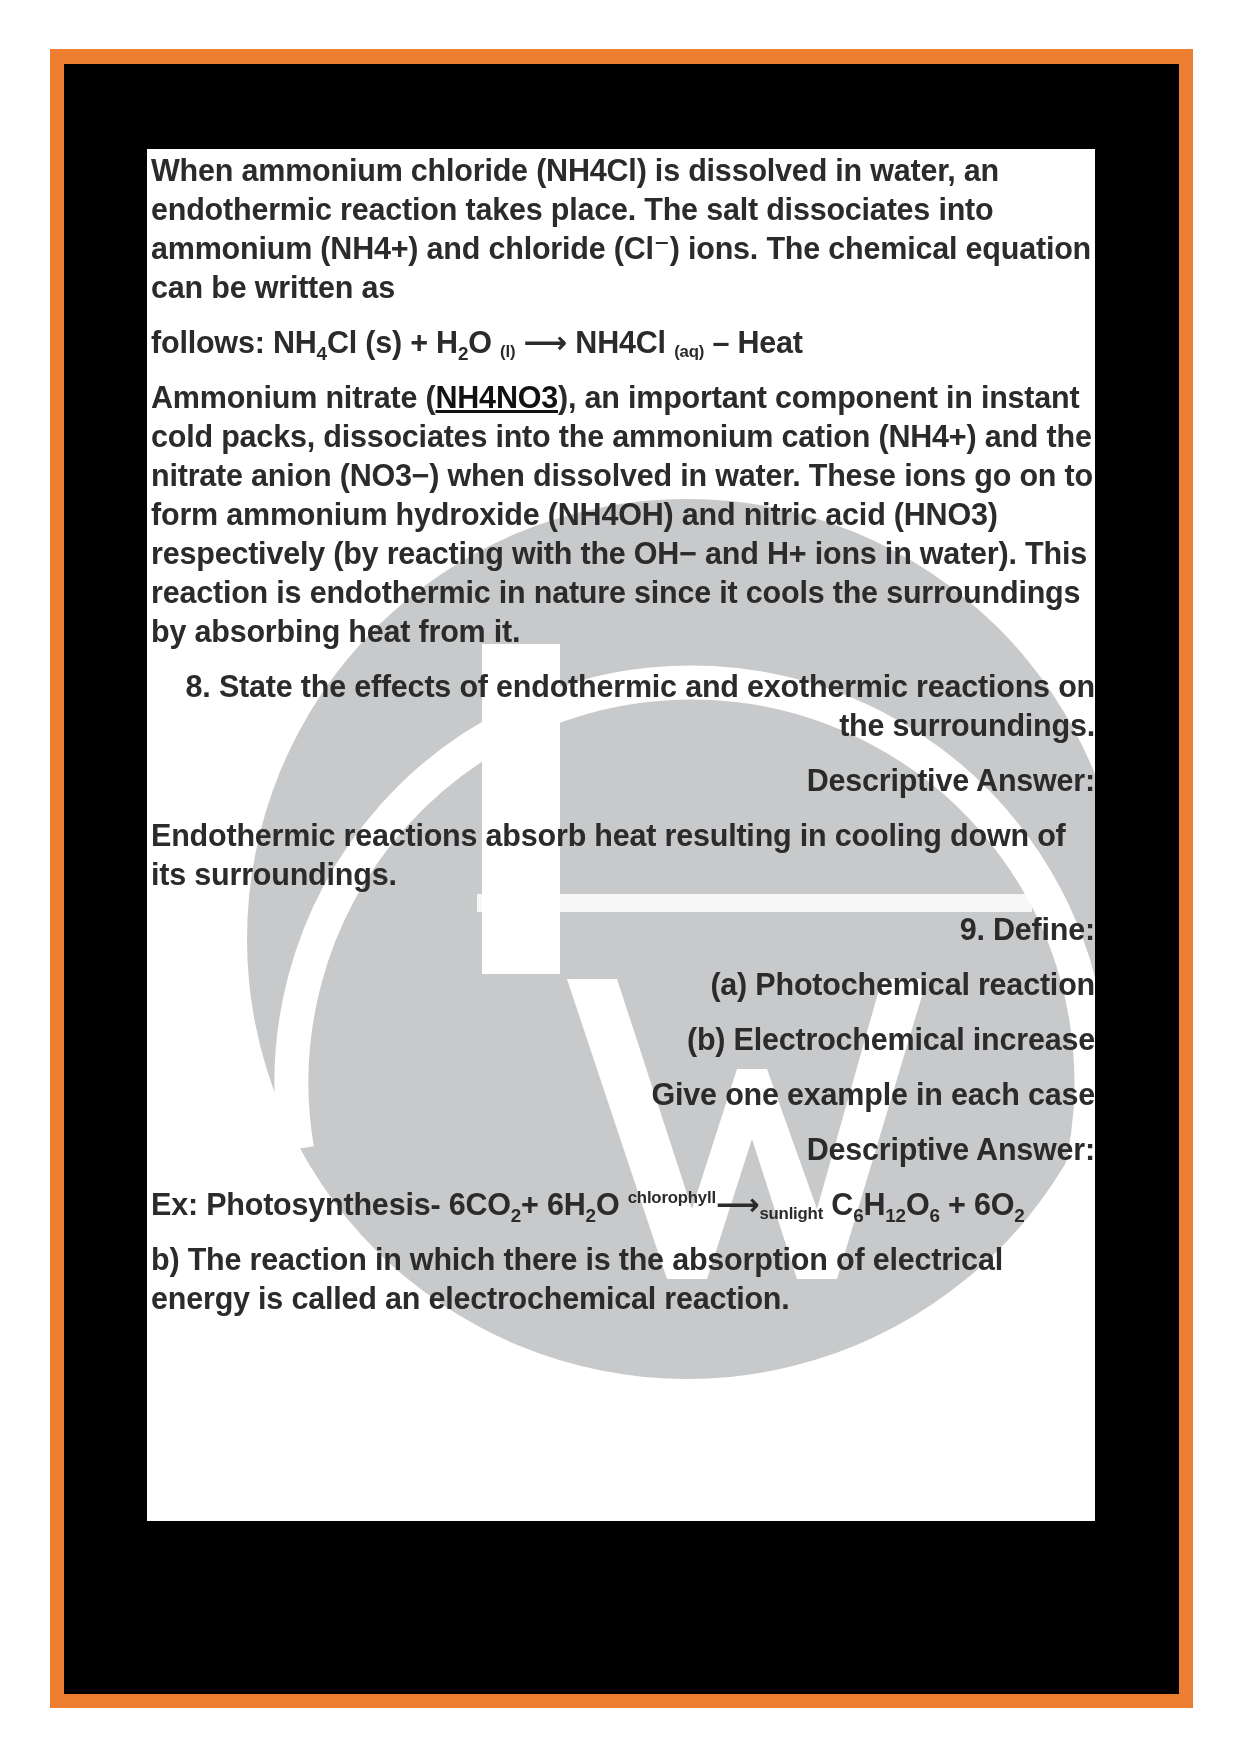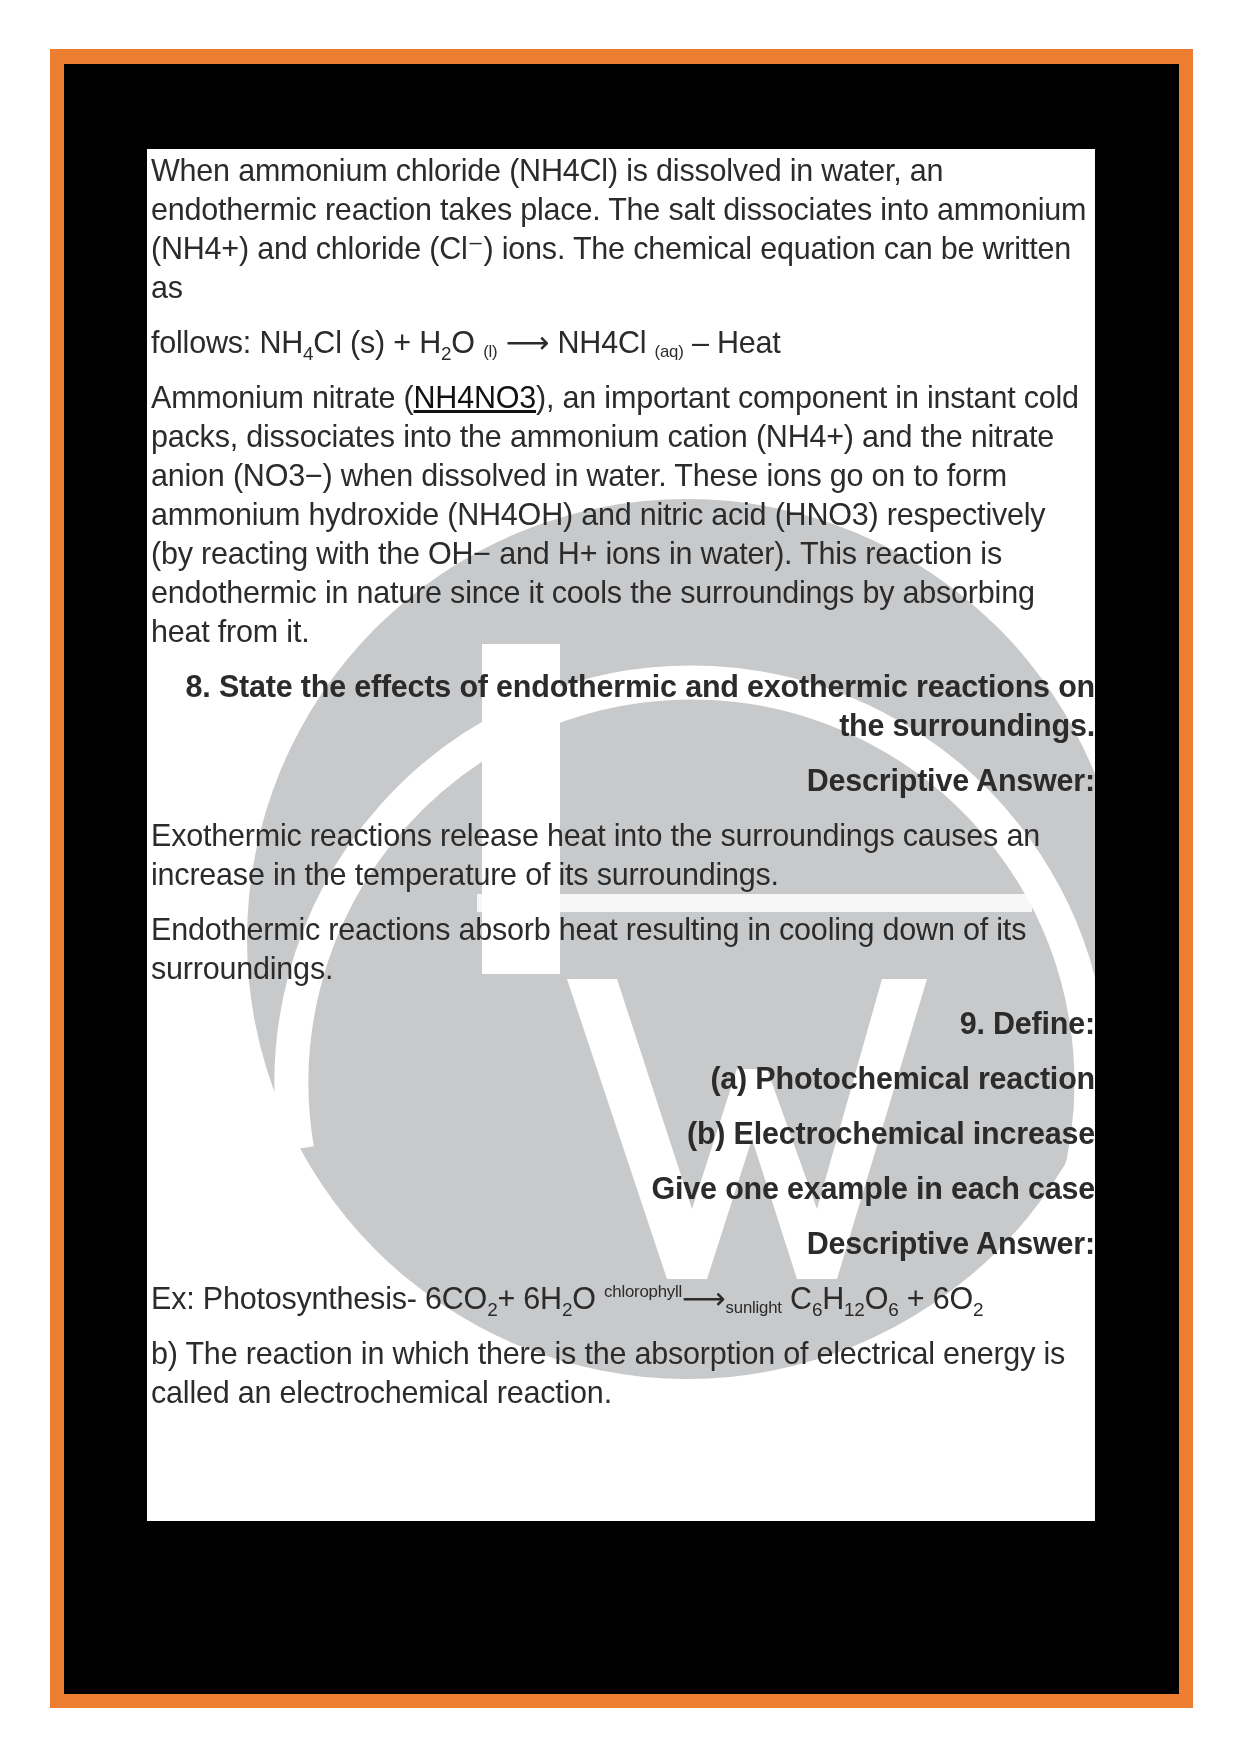--- a/index.html
+++ b/index.html
@@ -24,21 +24,21 @@
     position: absolute; left: 0; top: 0; width: 948px; height: 1372px;
     pointer-events: none;
   }
   .content {
     position: relative; z-index: 2;
     padding: 2px 0 0 4px;
     color: #2b2b2b;
     font-size: 30.5px; line-height: 39px;
     letter-spacing: -0.2px;
   }
-  .content p { margin: 0 0 16px 0; }
+  .content p { margin: 0 0 16px 0; font-weight: bold; }
   .content p.bold { font-weight: bold; text-align: right; }
   .u { text-decoration: underline; color: #111; text-align: center; }
   sub, sup { font-size: 62%; line-height: 0; }
   .sub-small { font-size: 55%; vertical-align: -4px; line-height: 0; }
   .sup-small { font-size: 55%; vertical-align: 12px; line-height: 0; }
 </style>
 </head>
 <body>
 
 <div class="frame-orange"></div>
@@ -62,21 +62,20 @@
 
   <div class="content">
     <p>When ammonium chloride (NH4Cl) is dissolved in water, an endothermic reaction takes place. The salt dissociates into ammonium (NH4+) and chloride (Cl⁻) ions. The chemical equation can be written as</p>
 
     <p><span>follows: NH</span><sub>4</sub><span>Cl (s) + H</span><sub>2</sub><span>O </span><span class="sub-small">(l)</span><span> ⟶ NH4Cl </span><span class="sub-small">(aq)</span><span> – Heat</span></p>
 
     <p><span>Ammonium nitrate (</span><span class="u">NH4NO3</span><span>), an important component in instant cold packs, dissociates into the ammonium cation (NH4+) and the nitrate anion (NO3−) when dissolved in water. These ions go on to form ammonium hydroxide (NH4OH) and nitric acid (HNO3) respectively (by reacting with the OH− and H+ ions in water). This reaction is endothermic in nature since it cools the surroundings by absorbing heat from it.</span></p>
 
     <p class="bold">8. State the effects of endothermic and exothermic reactions on the surroundings.</p>
     <p class="bold">Descriptive Answer:</p>
-    <p>Exothermic reactions release heat into the surroundings causes an increase in the temperature of its surroundings.</p>
     <p>Endothermic reactions absorb heat resulting in cooling down of its surroundings.</p>
 
     <p class="bold">9. Define:</p>
     <p class="bold">(a) Photochemical reaction</p>
     <p class="bold">(b) Electrochemical increase</p>
     <p class="bold">Give one example in each case</p>
     <p class="bold">Descriptive Answer:</p>
 
     <p><span>Ex: Photosynthesis- 6CO</span><sub>2</sub><span>+ 6H</span><sub>2</sub><span>O </span><span class="sup-small">chlorophyll</span><span>⟶</span><span class="sub-small">sunlight</span><span> C</span><sub>6</sub><span>H</span><sub>12</sub><span>O</span><sub>6</sub><span> + 6O</span><sub>2</sub></p>
 

